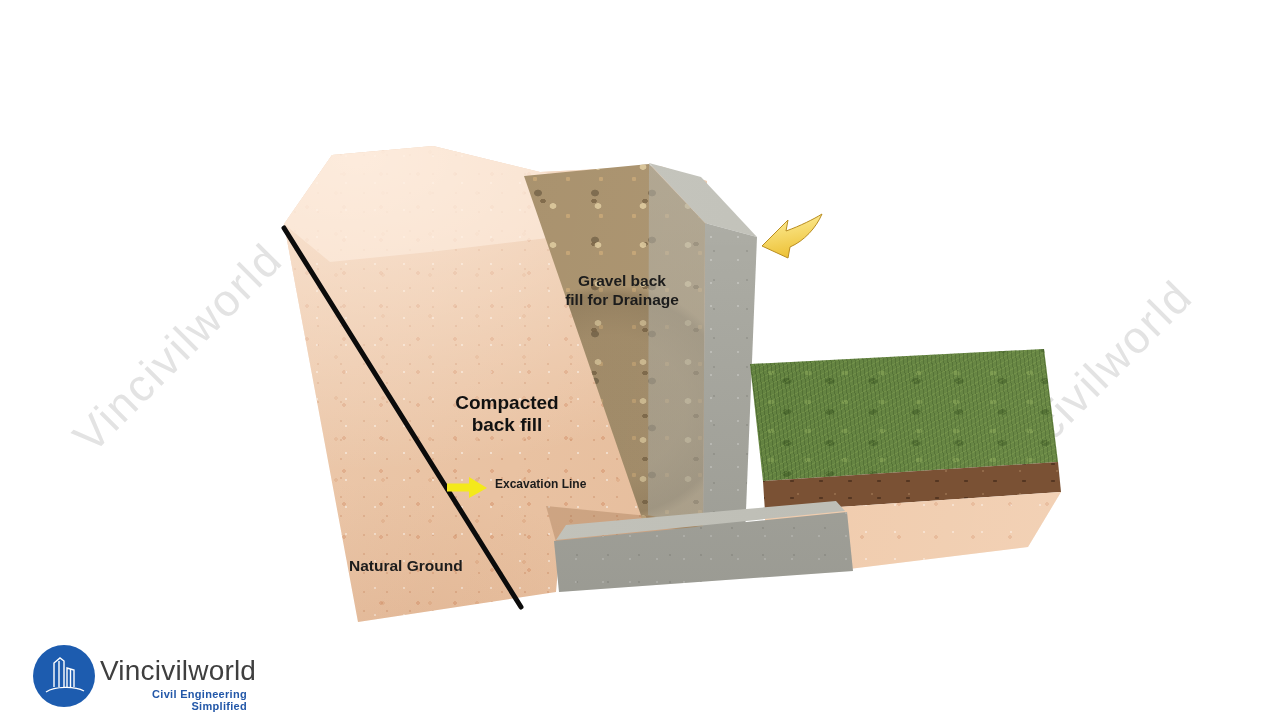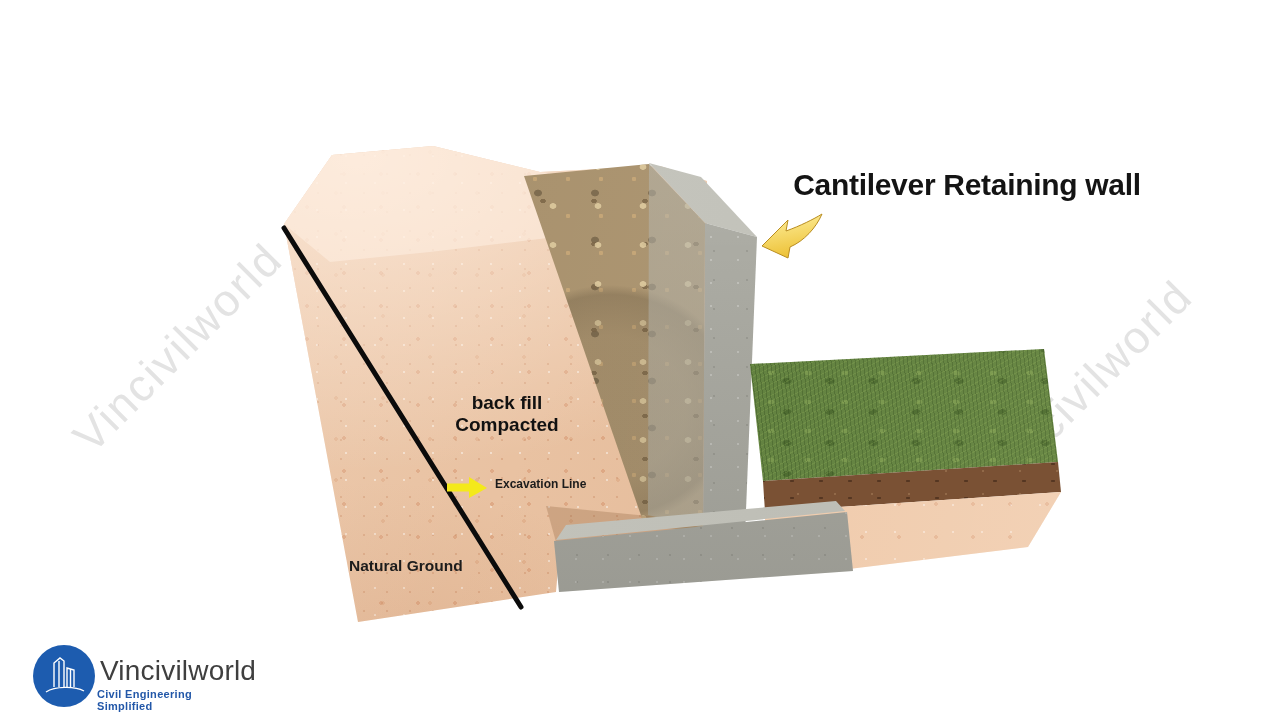--- a/index.html
+++ b/index.html
@@ -127,21 +127,21 @@
   .lbl-compacted{left:422px;top:392px;width:170px;text-align:center;font-size:19px;line-height:22px;color:#111;}
   .lbl-excavation{left:495px;top:477px;font-size:12px;}
   .lbl-natural{left:349px;top:557px;font-size:15.5px;}
   .lbl-line{display:block;}
 
   
   .logo{position:absolute;left:33px;top:645px;width:260px;height:66px;}
   .logo-icon{position:absolute;left:0;top:0;width:62px;height:62px;}
   .logo-name{position:absolute;left:67px;top:10px;font-size:28px;font-weight:400;
              color:var(--logo_text);letter-spacing:0.2px;}
-  .logo-tagline{position:absolute;left:64px;top:43px;width:150px;text-align:left;
+  .logo-tagline{position:absolute;left:64px;top:43px;width:150px;text-align:right;
                 font-size:11px;font-weight:bold;color:var(--tagline_blue);letter-spacing:0.3px;}
 </style>
 </head>
 <body>
 
 <div class="canvas">
 
   <div class="wm wm-left">Vincivilworld</div>
   <div class="wm wm-right">Vincivilworld</div>
 
@@ -165,26 +165,29 @@
       <linearGradient id="pgrad" x1="0" y1="0" x2="0.25" y2="1">
         <stop offset="0" style="stop-color:var(--arrow_light)"></stop>
         <stop offset="1" style="stop-color:var(--arrow_dark)"></stop>
       </linearGradient>
     </defs>
     <line x1="284" y1="228" x2="521" y2="607" stroke="var(--line)" stroke-width="5" stroke-linecap="round"></line>
     <polygon points="447,483.5 469,483.5 469,477 487,488 469,498 469,491.5 447,491.5" fill="var(--arrow_flat)"></polygon>
     <path d="M762,246 L788,220 L786,231 C800,226 814,219 822,214 C816,228 804,241 790,247 L788,258 Z" fill="url(#pgrad)" stroke="#b98d20" stroke-width="1"></path>
   </svg>
 
-  <div class="title">Cantilever Retaining wall</div>
-
+
+  <div class="lbl lbl-gravel">
+    <span class="lbl-line">Gravel back</span>
+    <span class="lbl-line">fill for Drainage</span>
+  </div>
 
   <div class="lbl lbl-compacted">
+    <span class="lbl-line">Compacted</span>
     <span class="lbl-line">back fill</span>
-    <span class="lbl-line">Compacted</span>
   </div>
 
   <div class="lbl lbl-excavation">Excavation Line</div>
   <div class="lbl lbl-natural">Natural Ground</div>
 
   <div class="logo">
     <svg class="logo-icon" viewBox="0 0 62 62">
       <circle cx="31" cy="31" r="31" fill="var(--logo_blue)"></circle>
       <g stroke="#ffffff" stroke-width="1.4" fill="none">
         <path d="M21,42 L21,18 L27,13 L31,16 L31,42"></path>

